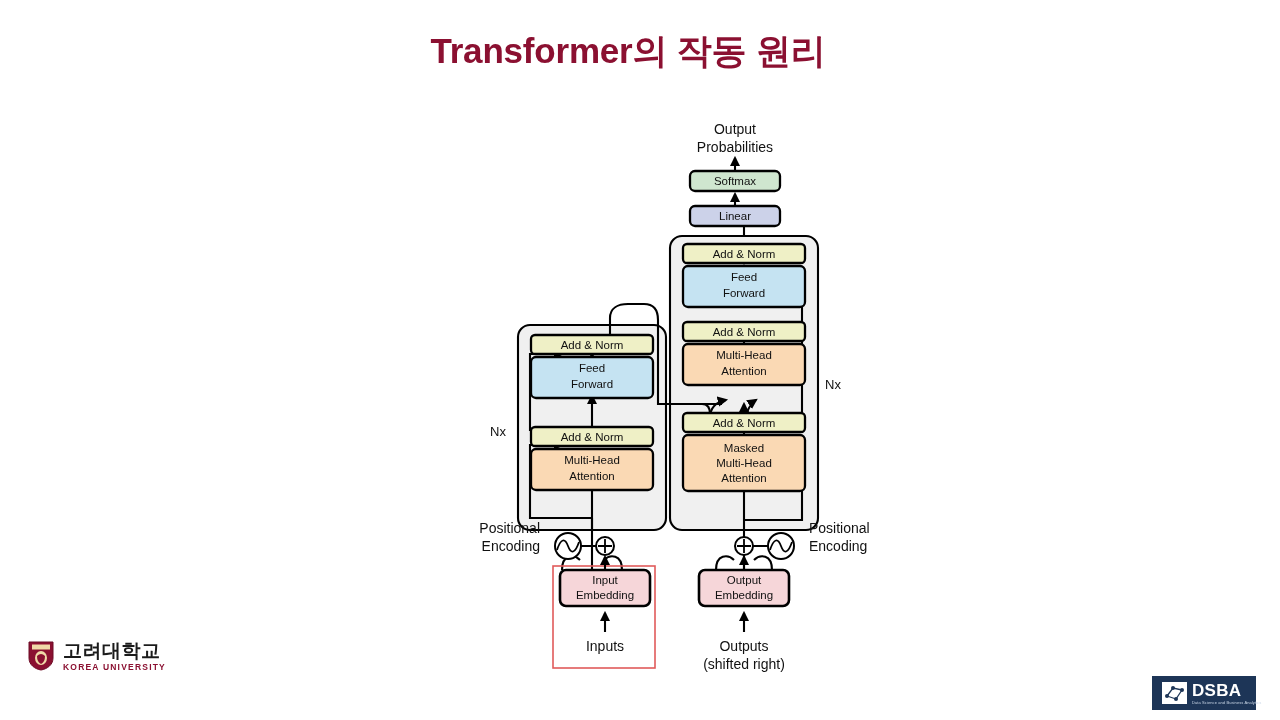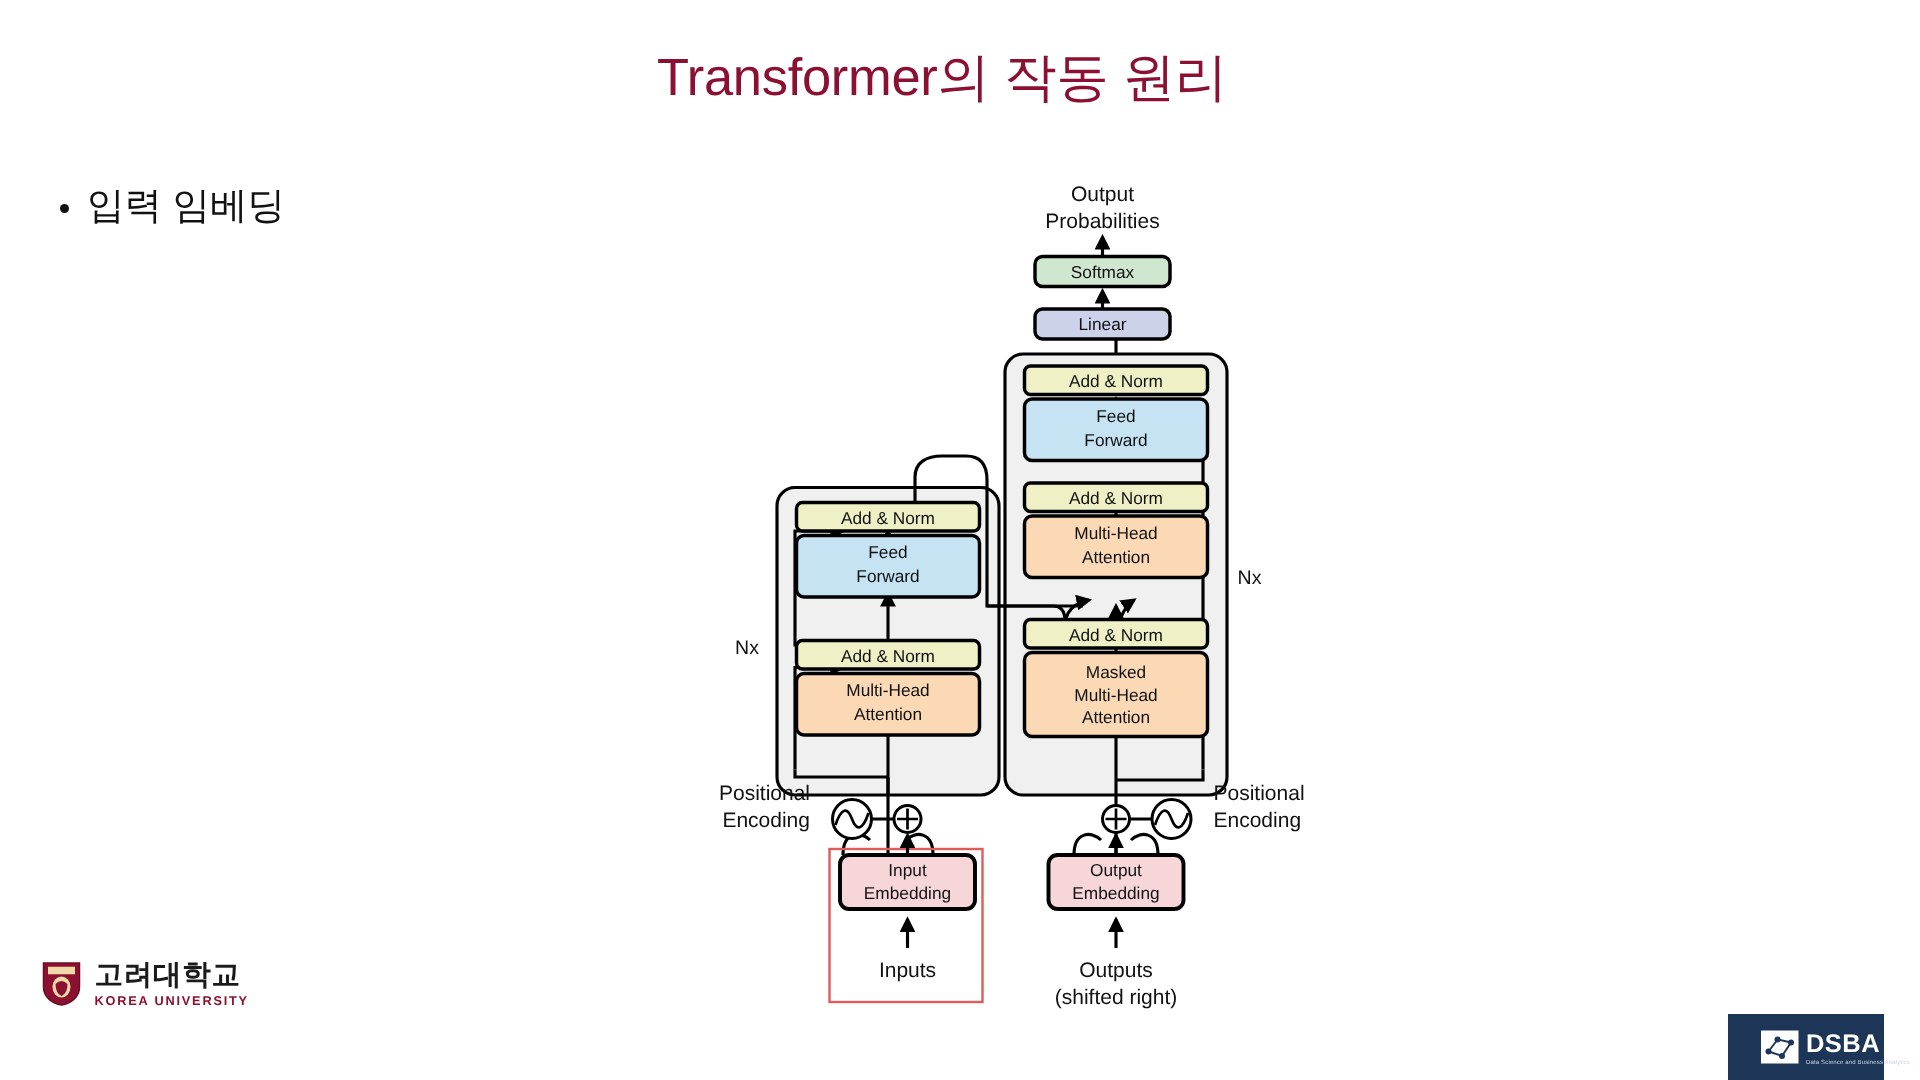--- a/index.html
+++ b/index.html
@@ -11,21 +11,21 @@
     position:relative;
   }
   .slide{position:absolute;inset:0;background:#fff;}
 
   
   .slide-title{
     position:absolute;
     left:0;top:28px;width:1256px;
     text-align:center;
     font-size:35px;
-    font-weight:normal;
+    font-weight:bold;
     color:#8b1031;
     letter-spacing:-0.2px;
     white-space:nowrap;
   }
 
   
   .bullet-row{
     position:absolute;
     left:40px;top:122px;
     display:flex;align-items:center;gap:12px;
@@ -63,46 +63,42 @@
   .ku-text{display:flex;flex-direction:column;line-height:1;}
   .ku-kr{
     font-size:19px;font-weight:bold;color:#1b1b1b;letter-spacing:0.5px;
   }
   .ku-en{
     font-size:8.5px;font-weight:bold;color:#8b1031;letter-spacing:1.2px;margin-top:3px;
   }
 
   .dsba-logo{
     position:absolute;left:1152px;top:676px;
-    width:104px;height:44px;
+    width:104px;height:34px;
     background:#1d3557;
     display:flex;align-items:center;
-    padding:0 21px;box-sizing:border-box;
+    padding:0 9px;box-sizing:border-box;
     gap:4px;
   }
   .dsba-mark{width:27px;height:24px;flex:0 0 auto;}
   .dsba-words{display:flex;flex-direction:column;line-height:1;}
   .dsba-name{
     font-size:17px;font-weight:bold;color:#ffffff;letter-spacing:0.3px;
   }
   .dsba-sub{
     font-size:4px;color:#c9d6e6;letter-spacing:0.1px;margin-top:2px;white-space:nowrap;
   }
 </style>
 </head>
 <body>
 
 <div class="slide">
 
   <div class="slide-title">Transformer의 작동 원리</div>
 
-  <div class="bullet-row">
-    <span class="bullet-dot"></span>
-    <span class="bullet-text">입력 임베딩</span>
-  </div>
 
   <div class="diagram">
     <svg width="470" height="580" viewBox="0 0 470 580" xmlns="http://www.w3.org/2000/svg">
       <defs>
         <marker id="arrow" viewBox="0 0 10 10" refX="8" refY="5" markerWidth="5" markerHeight="5" orient="auto-start-reverse">
           <path d="M 0 0 L 10 5 L 0 10 z" fill="#000"></path>
         </marker>
       </defs>
 
       <g fill="none" stroke="#000" stroke-width="2.1" stroke-linecap="butt">

